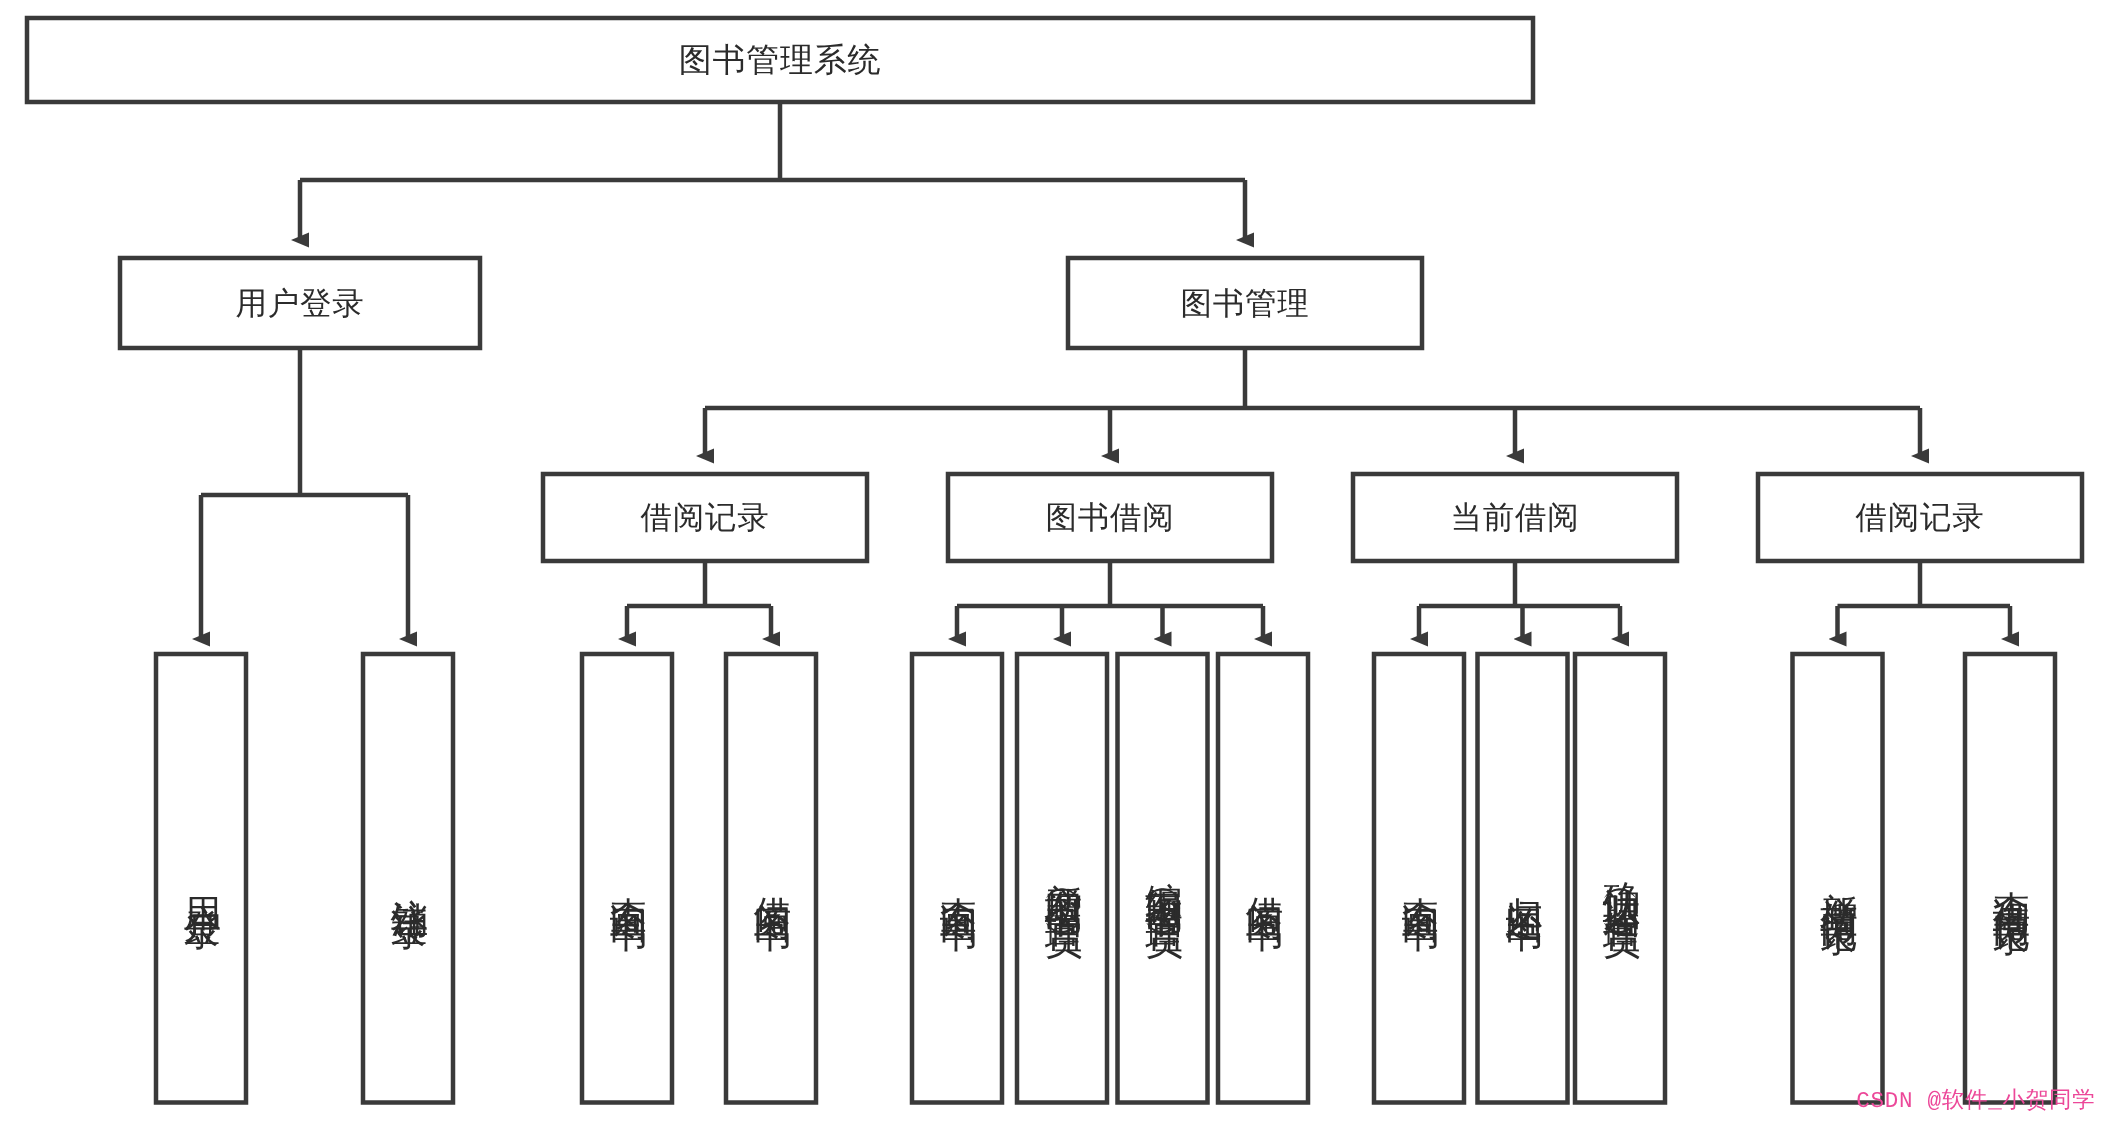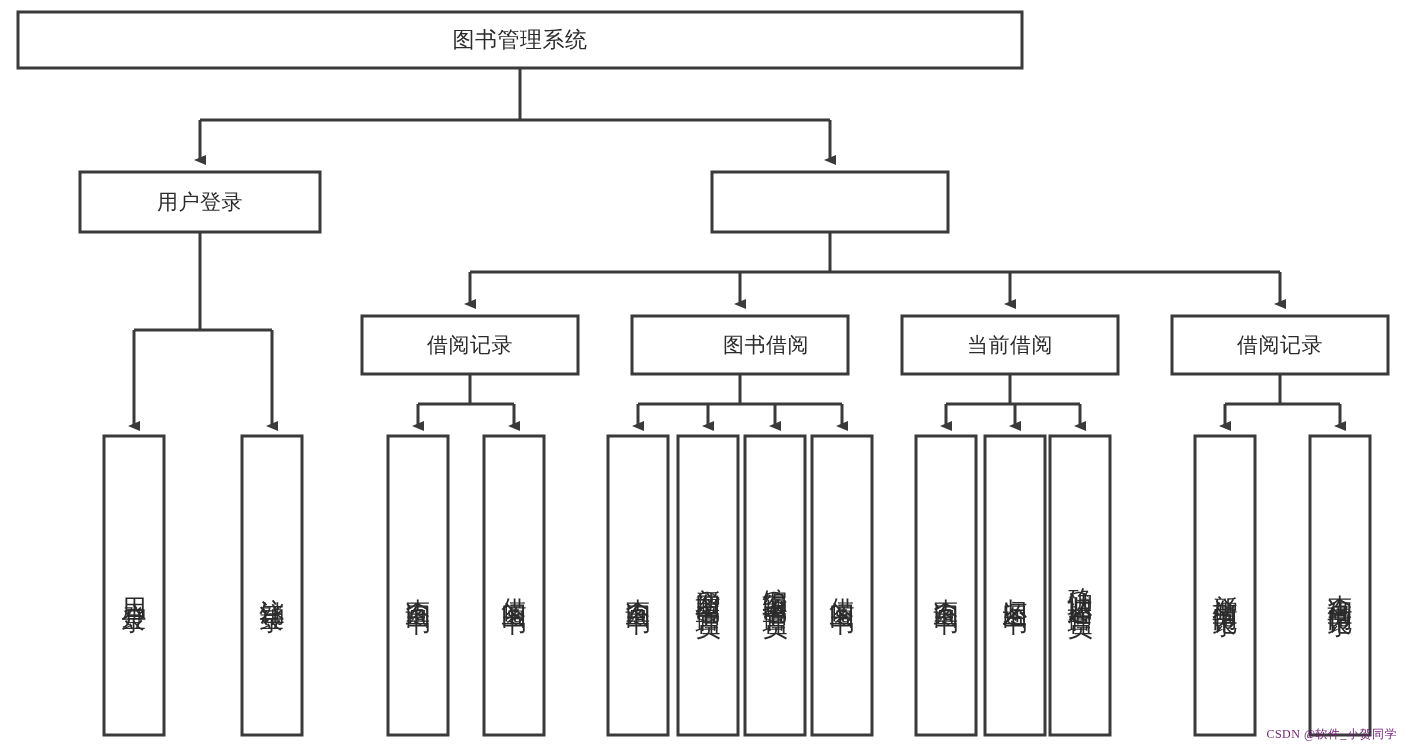--- a/index.html
+++ b/index.html
@@ -62,23 +62,23 @@
     font-size: 25px;
     line-height: 1;
     letter-spacing: 4px;
     align-items: center;
     justify-content: center;
   }
   .watermark {
     position: absolute;
     right: 8px;
     bottom: 4px;
-    font-size: 12px;
-    color: #701a75;
-    font-family: Liberation Serif, serif;
+    font-size: 15px;
+    color: #ec4899;
+    font-family: Liberation Mono, monospace;
     letter-spacing: 0.5px;
     white-space: nowrap;
   }
 </style>
 </head>
 <body>
 
 <div id="diagram-root">
 
   <svg id="diagram-svg" viewBox="0 0 1405 747">
@@ -147,24 +147,25 @@
     <rect class="node-box" x="1050" y="436" width="60" height="299"></rect>
 
     <rect class="node-box" x="1195" y="436" width="60" height="299"></rect>
     <rect class="node-box" x="1310" y="436" width="60" height="299"></rect>
   </svg>
 
   <div class="node-label label-root" style="left:18px; top:12px; width:1004px; height:56px;">图书管理系统</div>
 
   <div class="node-label label-h" style="left:80px; top:172px; width:240px; height:60px;">用户登录</div>
 
+  <div class="node-label label-h" style="left:712px; top:172px; width:236px; height:60px;">图书管理</div>
 
   <div class="node-label label-h" style="left:362px; top:316px; width:216px; height:58px;">借阅记录</div>
 
-  <div class="node-label label-h" style="left:632px; top:316px; width:216px; height:58px;margin-left:26px;">图书借阅</div>
+  <div class="node-label label-h" style="left:632px; top:316px; width:216px; height:58px;">图书借阅</div>
 
   <div class="node-label label-h" style="left:902px; top:316px; width:216px; height:58px;">当前借阅</div>
 
   <div class="node-label label-h" style="left:1172px; top:316px; width:216px; height:58px;">借阅记录</div>
 
   <div class="node-label label-v" style="left:104px; top:436px; width:60px; height:299px;">用户登录</div>
   <div class="node-label label-v" style="left:242px; top:436px; width:60px; height:299px;">注销登录</div>
 
   <div class="node-label label-v" style="left:388px; top:436px; width:60px; height:299px;">查询图书</div>
   <div class="node-label label-v" style="left:484px; top:436px; width:60px; height:299px;">借阅图书</div>

